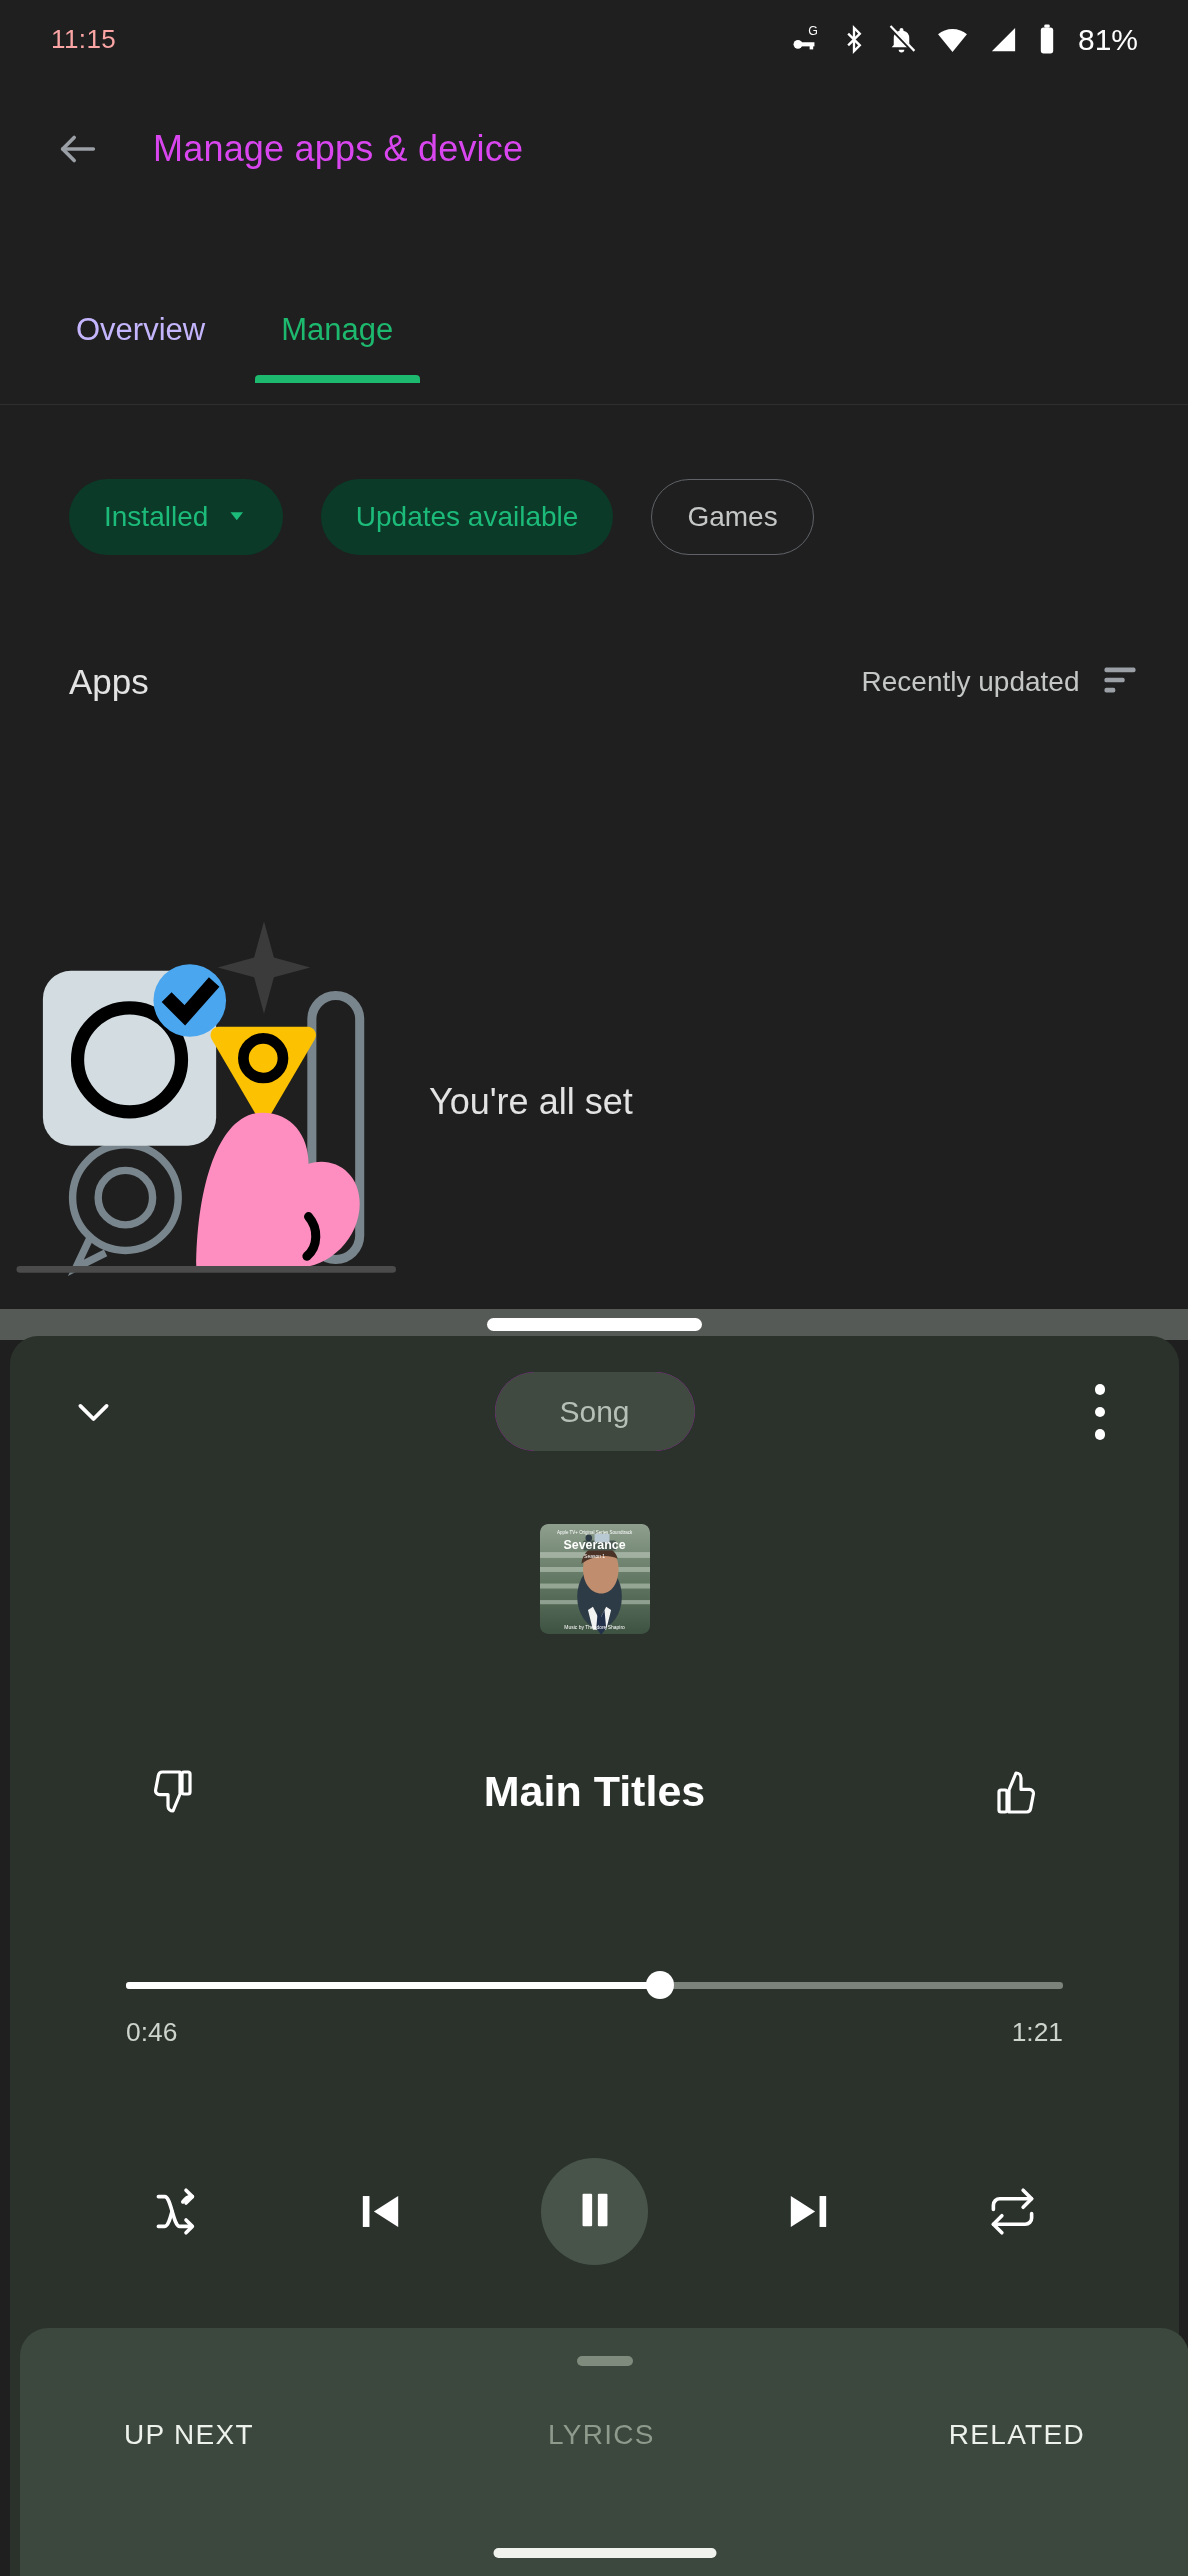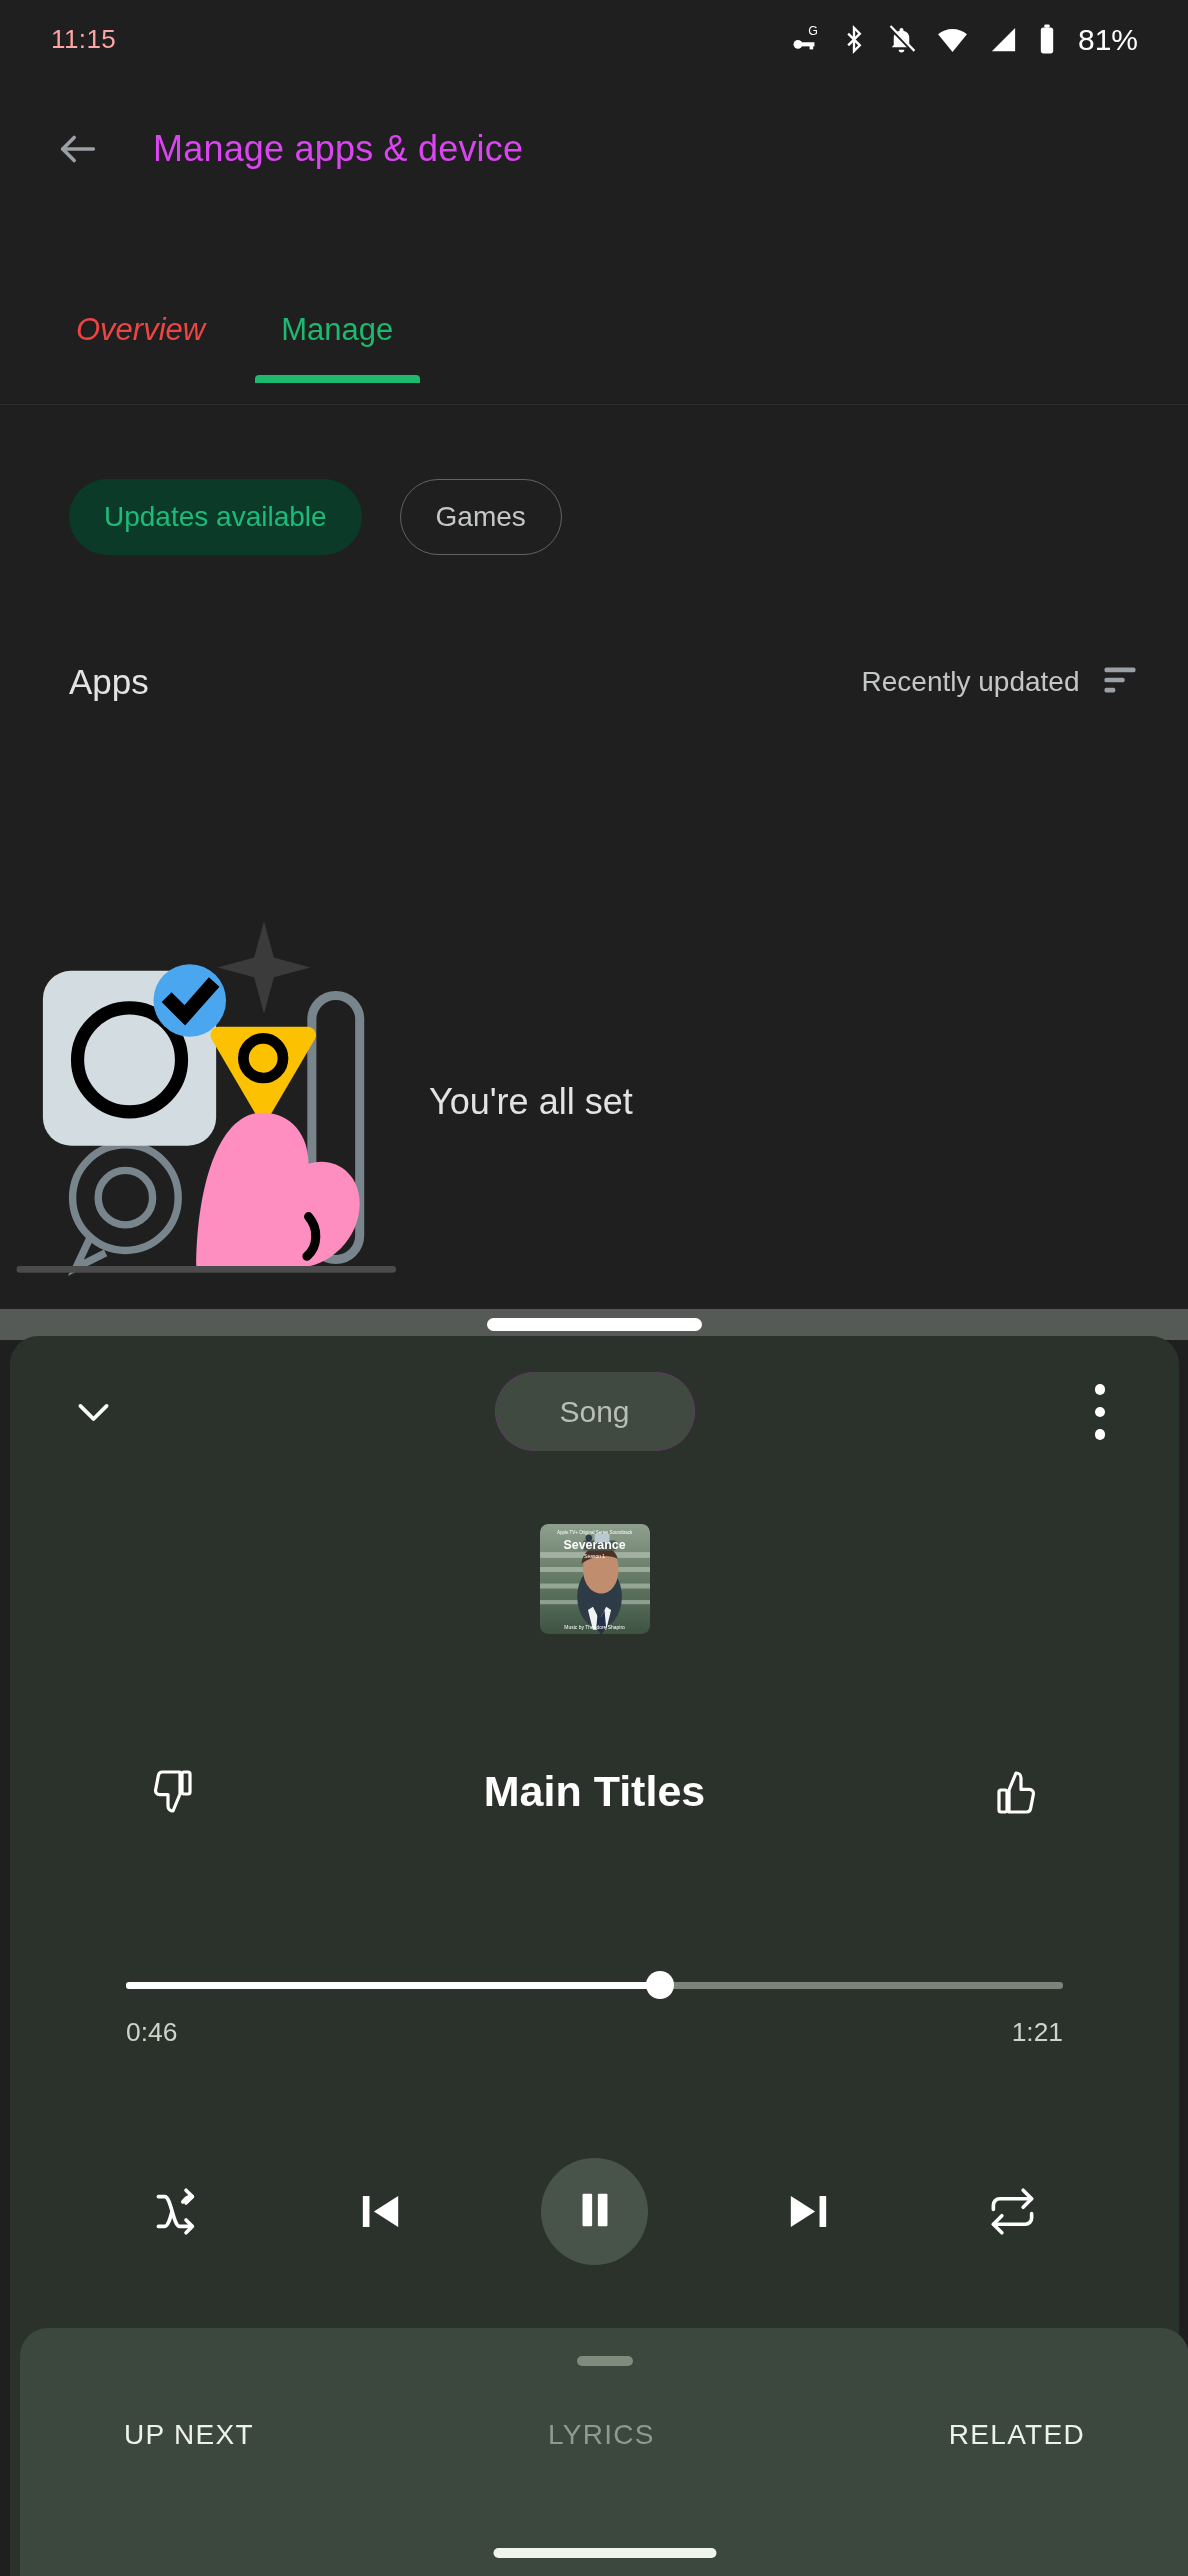--- a/index.html
+++ b/index.html
@@ -39,21 +39,21 @@
 
   
   .ps-tabs {
     position:absolute; left:0; top:281px; width:1189px; height:124px;
     display:flex; align-items:flex-start; padding-left:38px;
     border-bottom:1.7px solid #2e2f2e;
   }
   .ps-tab {
     font-size:31px; padding:31px 38px 33px 38px; position:relative;
   }
-  .ps-tab.inactive { color:#ef4444;font-style:italic; }
+  .ps-tab.inactive { color:#c4b5fd; }
   .ps-tab.active { color:#1db96e; }
   .ps-tab .underline {
     position:absolute; left:11.6px; right:11.6px; bottom:-1.7px; height:7.4px;
     background:#1db96e; border-radius:4.1px 4.1px 0 0;
   }
 
   
   .chips {
     position:absolute; left:0; top:479px; width:1189px;
     display:flex; align-items:center; gap:38px; padding-left:69px;
@@ -244,20 +244,28 @@
     <div class="ps-tab inactive">
       <span>Overview</span>
     </div>
     <div class="ps-tab active">
       <span>Manage</span>
       <span class="underline"></span>
     </div>
   </div>
 
   <div class="chips">
+    <div class="chip filled">
+      <span>Installed</span>
+      <span class="caret">
+        <svg width="21.5" height="21.5" viewBox="0 0 24 24" fill="#1cbb7a">
+            <path d="M5 8l7 9 7-9H5z"></path>
+          </svg>
+      </span>
+    </div>
     <div class="chip filled">
       <span>Updates available</span>
     </div>
     <div class="chip outlined">
       <span>Games</span>
     </div>
   </div>
 
   <div class="apps-header">
     <div class="apps-title">Apps</div>

